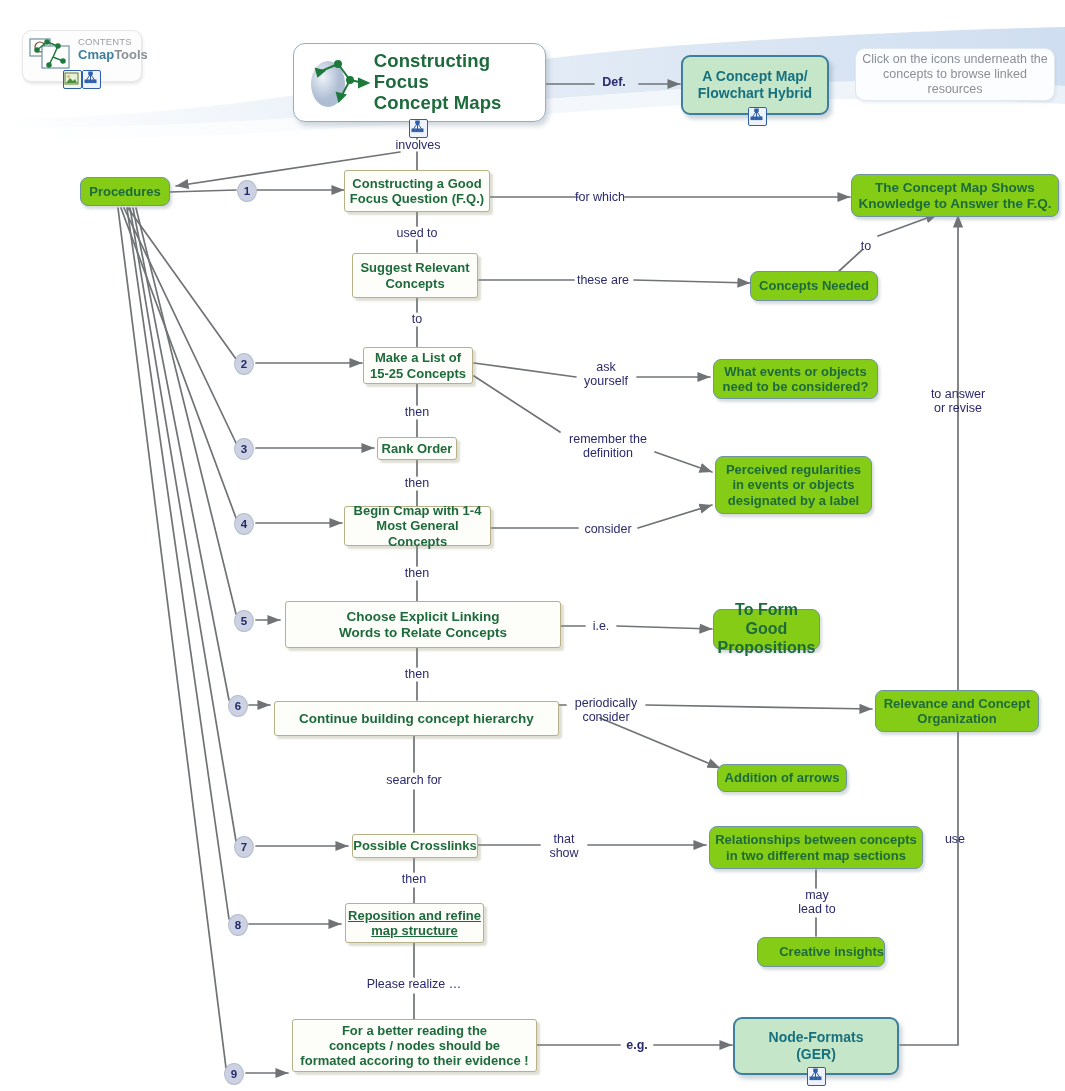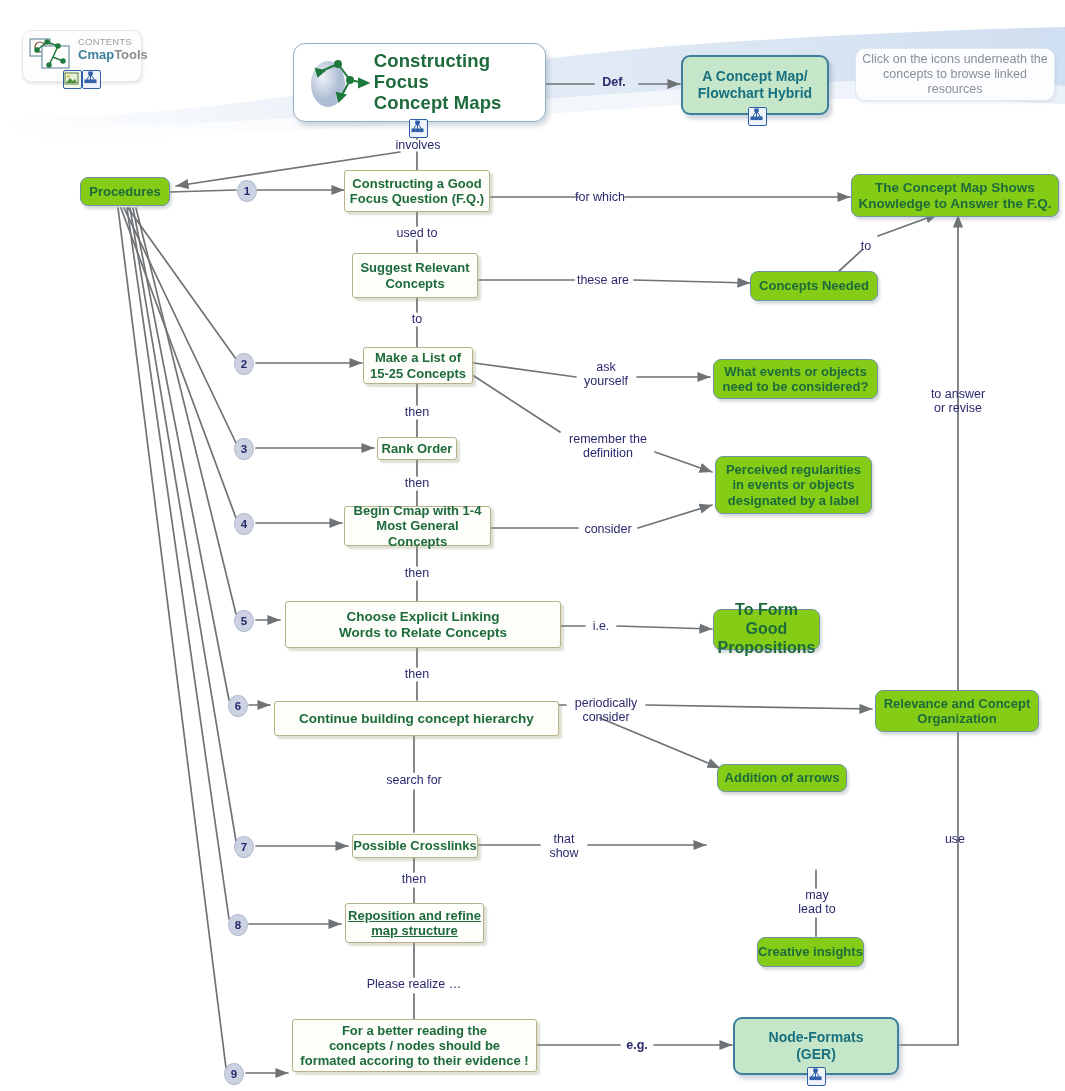--- a/index.html
+++ b/index.html
@@ -421,26 +421,30 @@
   <div class="node n-square" style="left:274px;top:701px;width:285px;height:35px;font-size:13.5px;">
       <span style="white-space: pre-line;">Continue building concept hierarchy</span>
     </div>
   <div class="node n-round" style="left:717px;top:764px;width:130px;height:28px;font-size:13px;">
       <span style="white-space: pre-line;">Addition of arrows</span>
     </div>
 
   <div class="node n-square" style="left:352px;top:834px;width:126px;height:24px;font-size:13px;">
       <span style="white-space: pre-line;">Possible Crosslinks</span>
     </div>
+  <div class="node n-round" style="left:709px;top:826px;width:214px;height:43px;font-size:13px;">
+      <span style="white-space: pre-line;">Relationships between concepts
+in two different map sections</span>
+    </div>
 
   <div class="node n-square" style="left:345px;top:903px;width:139px;height:40px;font-size:13px;">
       <span style="white-space: pre-line; text-decoration: underline;">Reposition and refine
 map structure</span>
     </div>
-  <div class="node n-round" style="left:757px;top:937px;width:107px;height:30px;font-size:13px;">
+  <div class="node n-round" style="left:757px;top:937px;width:128px;height:30px;font-size:13px;justify-content:flex-end;">
       <span style="white-space: pre-line;">Creative insights</span>
     </div>
 
   <div class="node n-square" style="left:292px;top:1019px;width:245px;height:53px;font-size:13px;">
       <span style="white-space: pre-line;">For a better reading the
 concepts / nodes should be
 formated accoring to their evidence !</span>
     </div>
   <div class="node n-mint" style="left:733px;top:1017px;width:166px;height:58px;font-size:14px;">
       <span style="white-space: pre-line;">Node-Formats

